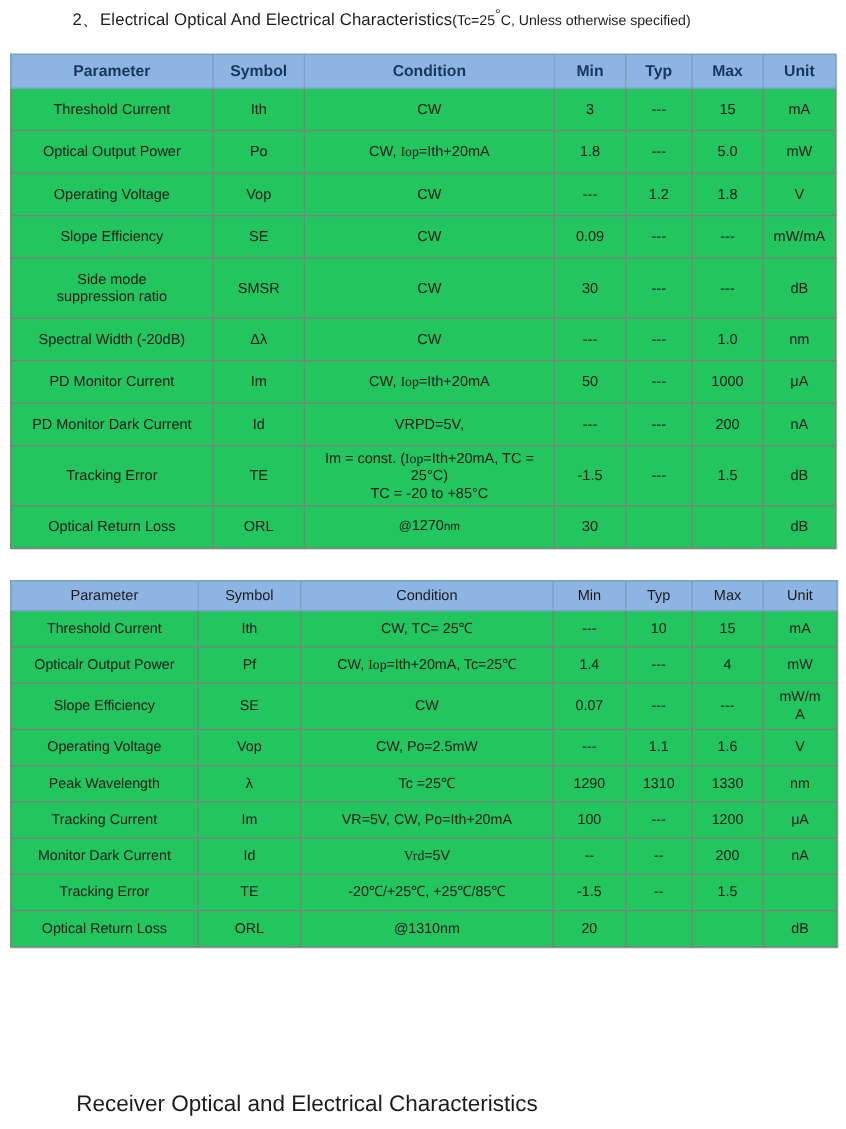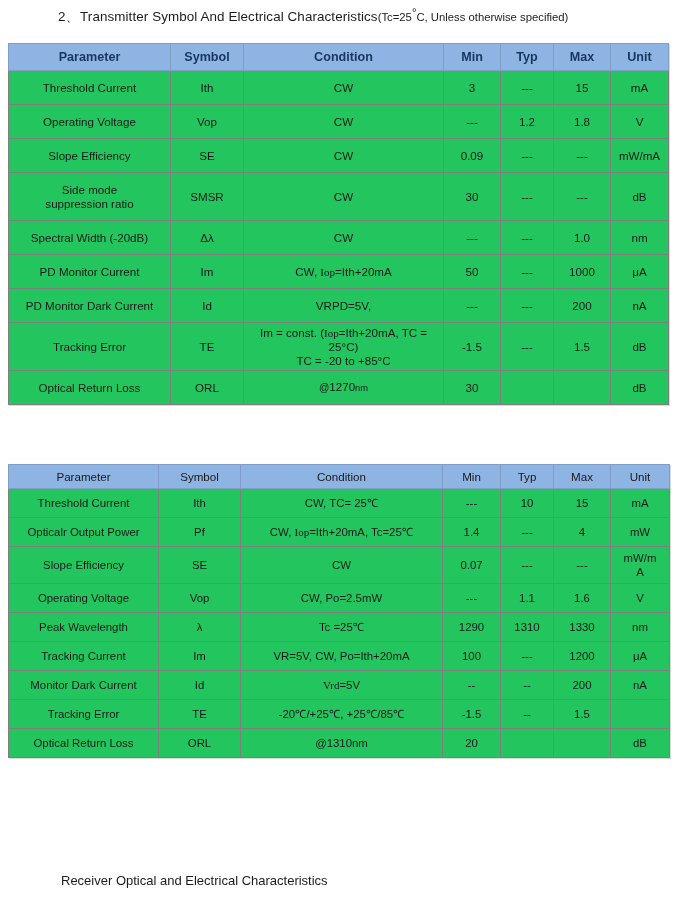--- a/index.html
+++ b/index.html
@@ -98,32 +98,32 @@
   .cell-multiline { line-height: 13px; }
   .lop { font-family: "Liberation Serif", serif; font-size: 11px; }
   .nm-small { font-size: 9.3px; }
   .at-small { font-size: 10.2px; }
 
   
   .footer-title {
     position: absolute;
     left: 61px;
     top: 873px;
-    font-size: 13px;
+    font-size: 18px;
     color: #1c1c1c;
     white-space: nowrap;
   }
 </style>
 </head>
 <body>
 
 <div class="page">
 
   <div class="section-title">
-    <span class="num">2、</span><span>Transmitter Symbol And Electrical Characteristics</span><span class="cond">(Tc=25</span><span class="cond sup-deg">°</span><span class="cond">C, Unless otherwise specified)</span>
+    <span class="num">2、</span><span>Electrical Optical And Electrical Characteristics</span><span class="cond">(Tc=25</span><span class="cond sup-deg">°</span><span class="cond">C, Unless otherwise specified)</span>
   </div>
 
   <table class="spec-table" id="table-transmitter-1">
     <colgroup>
       <col style="width:162px">
         <col style="width:73px">
         <col style="width:200px">
       <col style="width:57px">
         <col style="width:53px">
         <col style="width:57px">
@@ -144,20 +144,29 @@
         <tr>
           <td>Threshold Current</td>
           <td>Ith</td>
           <td>CW</td>
           <td>3</td>
           <td>---</td>
           <td>15</td>
           <td>mA</td>
         </tr>
         <tr>
+          <td>Optical Output Power</td>
+          <td>Po</td>
+          <td>CW, <span class="lop">Iop</span>=Ith+20mA</td>
+          <td>1.8</td>
+          <td>---</td>
+          <td>5.0</td>
+          <td>mW</td>
+        </tr>
+        <tr>
           <td>Operating Voltage</td>
           <td>Vop</td>
           <td>CW</td>
           <td>---</td>
           <td>1.2</td>
           <td>1.8</td>
           <td>V</td>
         </tr>
         <tr>
           <td>Slope Efficiency</td>

